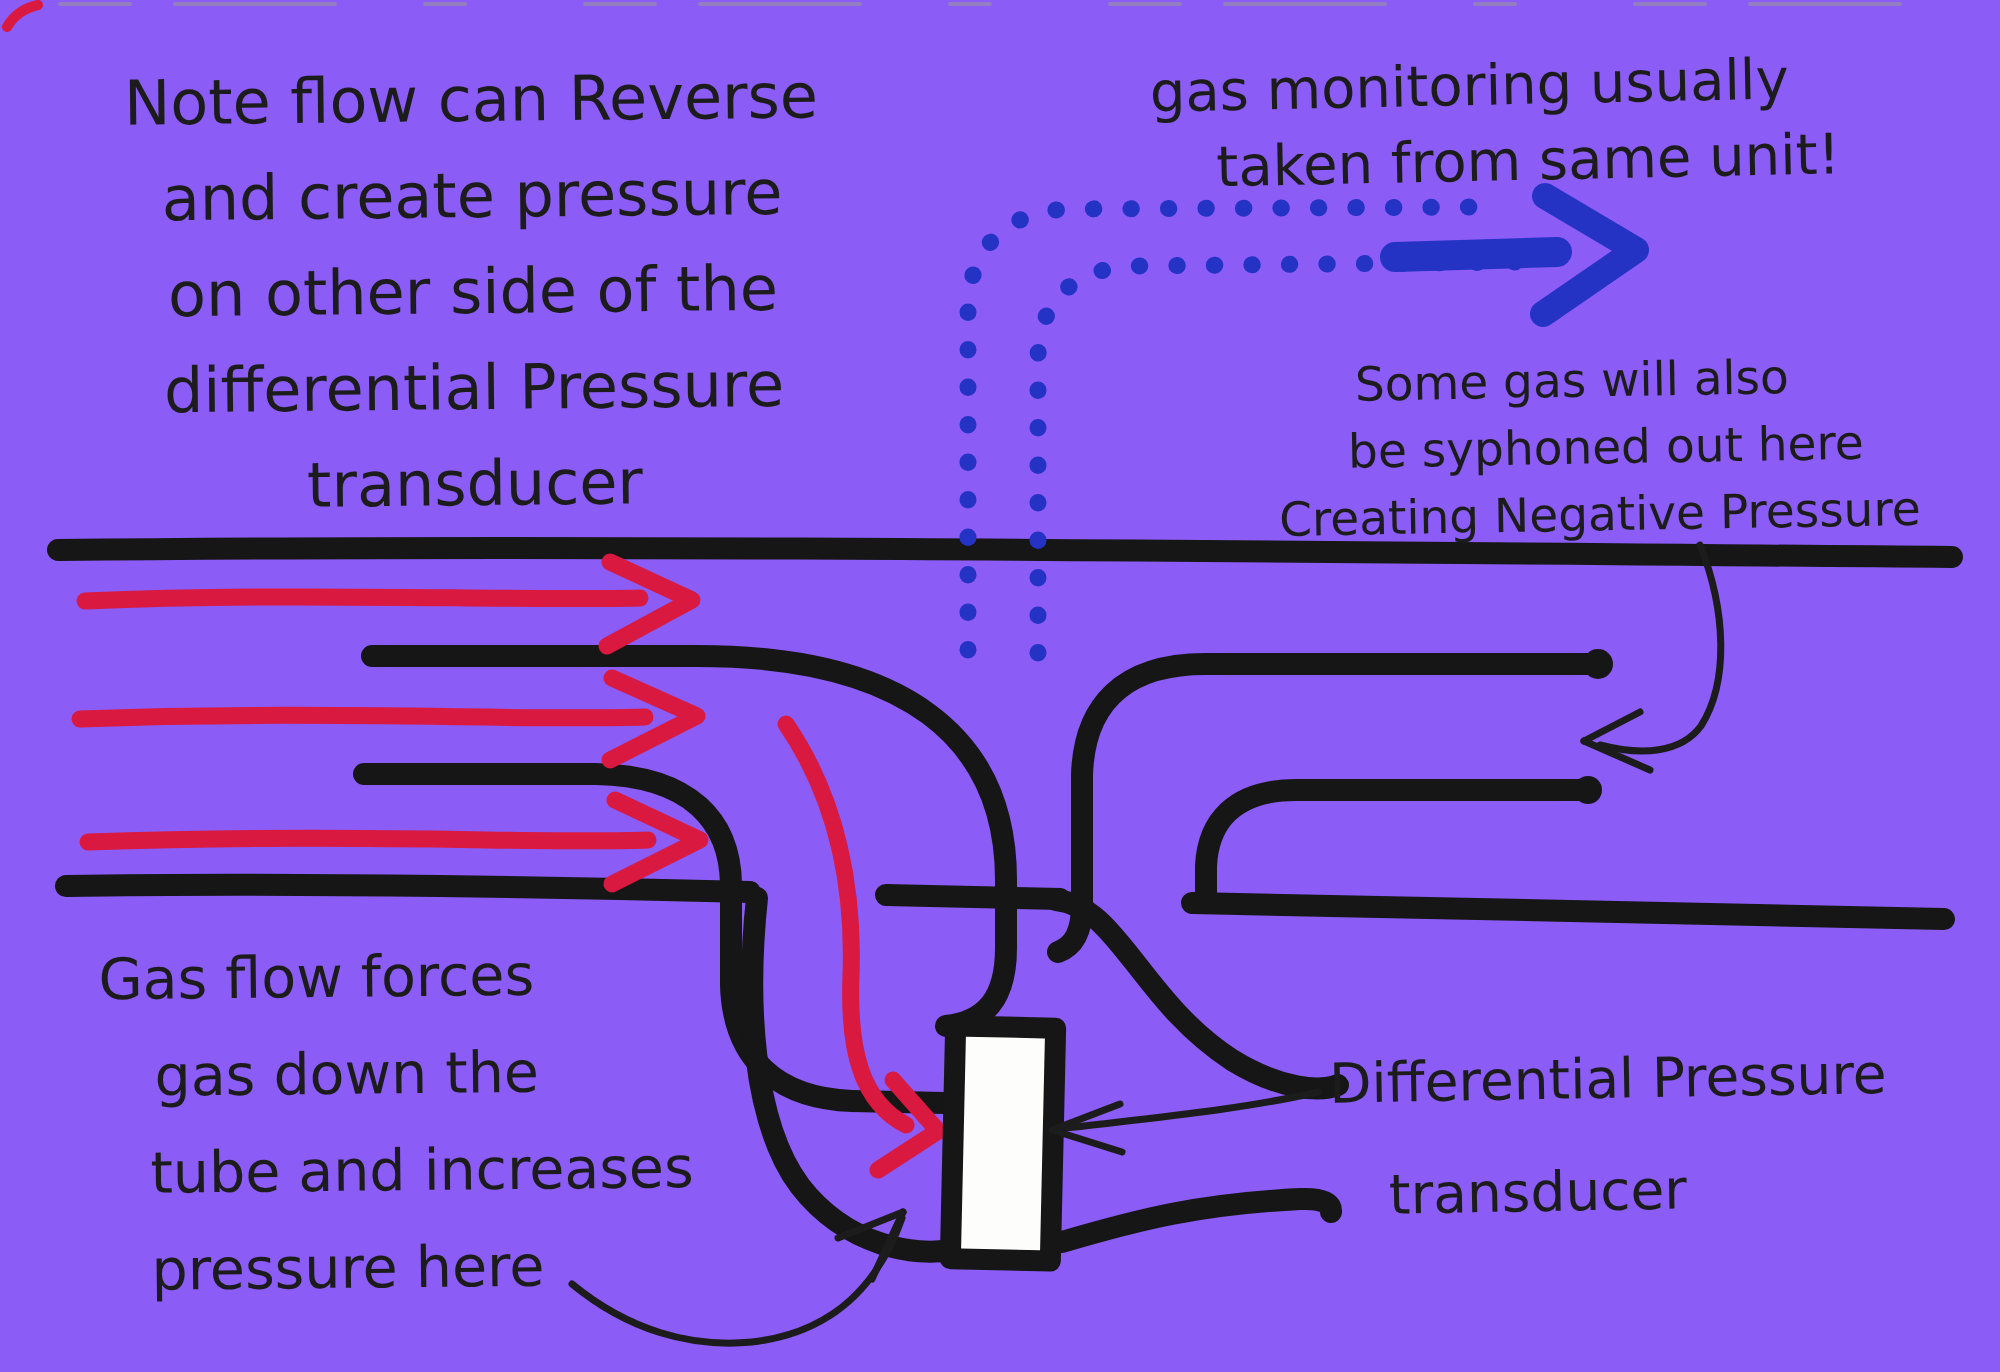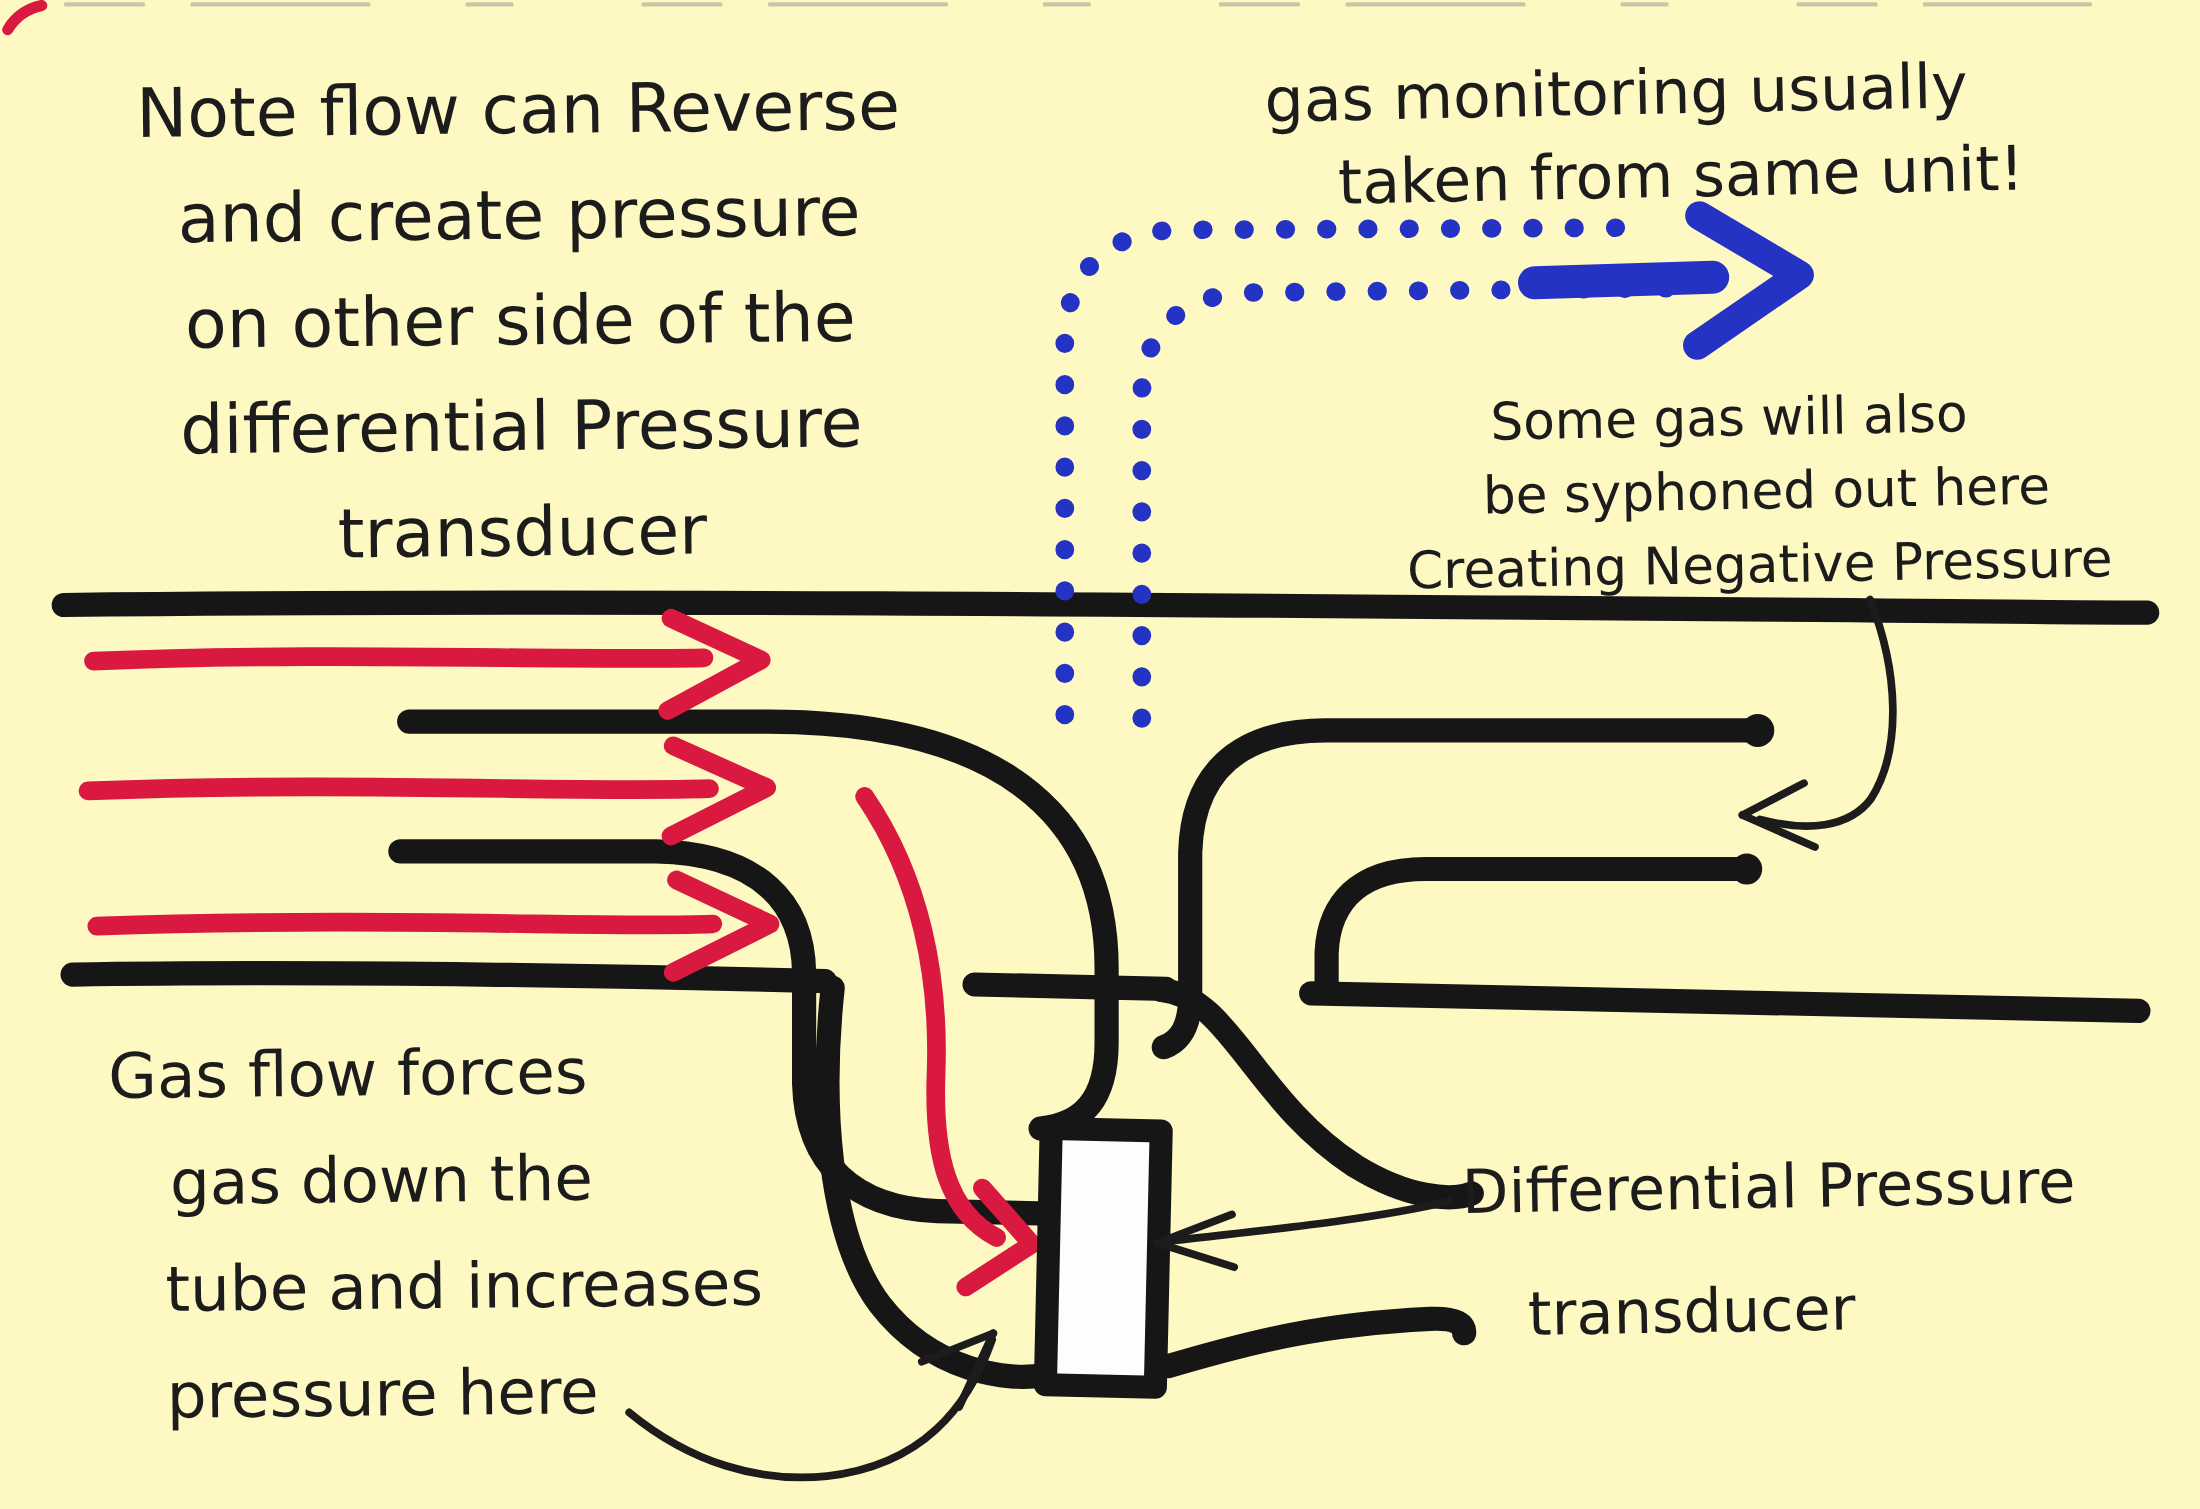--- a/index.html
+++ b/index.html
@@ -1,17 +1,17 @@
 <!DOCTYPE html>
 <html><head>
 <meta charset="utf-8">
 <style>
   html,body{margin:0;padding:0;background:#e8e8e6;}
   .page{
-    position:relative;width:2000px;height:1372px;background:#fef9c3;
+    position:relative;width:2000px;height:1372px;background:#8b5cf6;
     overflow:hidden;font-family:"DejaVu Sans",sans-serif;color:#1c1c1c;
   }
   svg.draw{position:absolute;left:0;top:0;}
   .note{position:absolute;white-space:nowrap;}
   .note div{position:relative;}
   
   .n-tl{left:78px;top:52px;width:790px;font-size:62px;line-height:96px;text-align:center;transform:rotate(-.6deg);}
   
   .n-tr{left:1080px;top:48px;width:780px;font-size:56px;line-height:76px;text-align:center;transform:rotate(-1.2deg);}
   .n-tr div:nth-child(2){margin-left:115px;}

